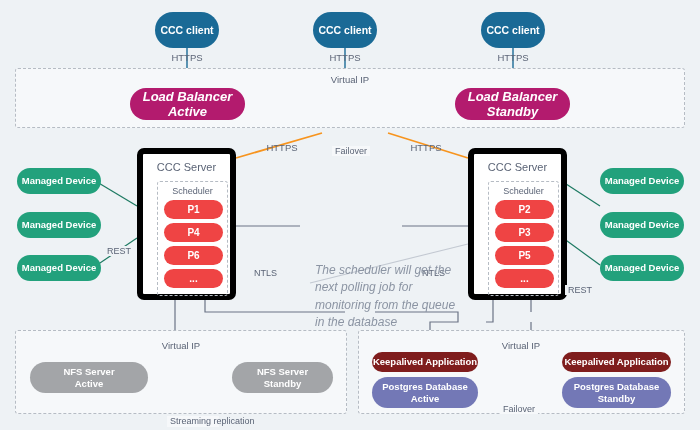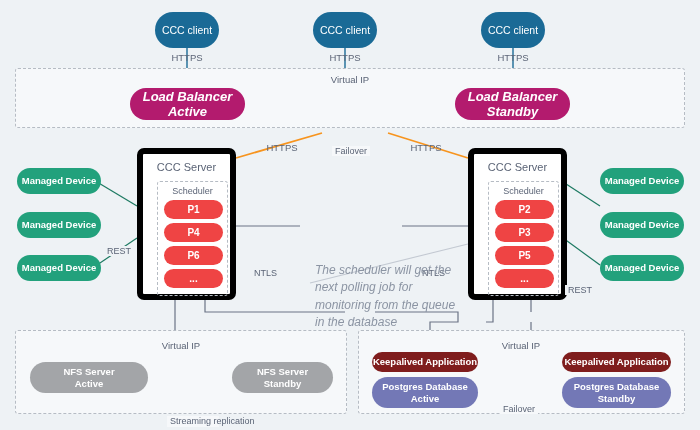--- a/index.html
+++ b/index.html
@@ -14,21 +14,21 @@
   .svg-layer{position:absolute;left:0;top:0;width:700px;height:430px;pointer-events:none;}
 
   .node{
     position:absolute;box-sizing:border-box;
     display:flex;align-items:center;justify-content:center;
     text-align:center;line-height:1.18;
     color:#fff;border-radius:999px;
   }
   .node .lbl{display:block;}
 
-  .client{background:#1a6a96;font-size:10.5px;font-weight:400;}
+  .client{background:#1a6a96;font-size:10.5px;font-weight:700;}
   .lb{background:#b31b6e;font-size:13px;font-weight:600;font-style:italic;}
   .device{background:#22a17c;font-size:9.5px;font-weight:600;}
   .proc{background:#ef4444;font-size:10px;font-weight:600;border-radius:999px;}
   .nfs{background:#a3a5a8;font-size:9.5px;font-weight:600;}
   .keepalived{background:#7f1d1d;font-size:9.5px;font-weight:700;}
   .postgres{background:#7378b6;font-size:9.5px;font-weight:600;}
 
   .rr{
     position:absolute;background:#f7941e;color:#fff;
     font-size:9.5px;font-weight:600;

